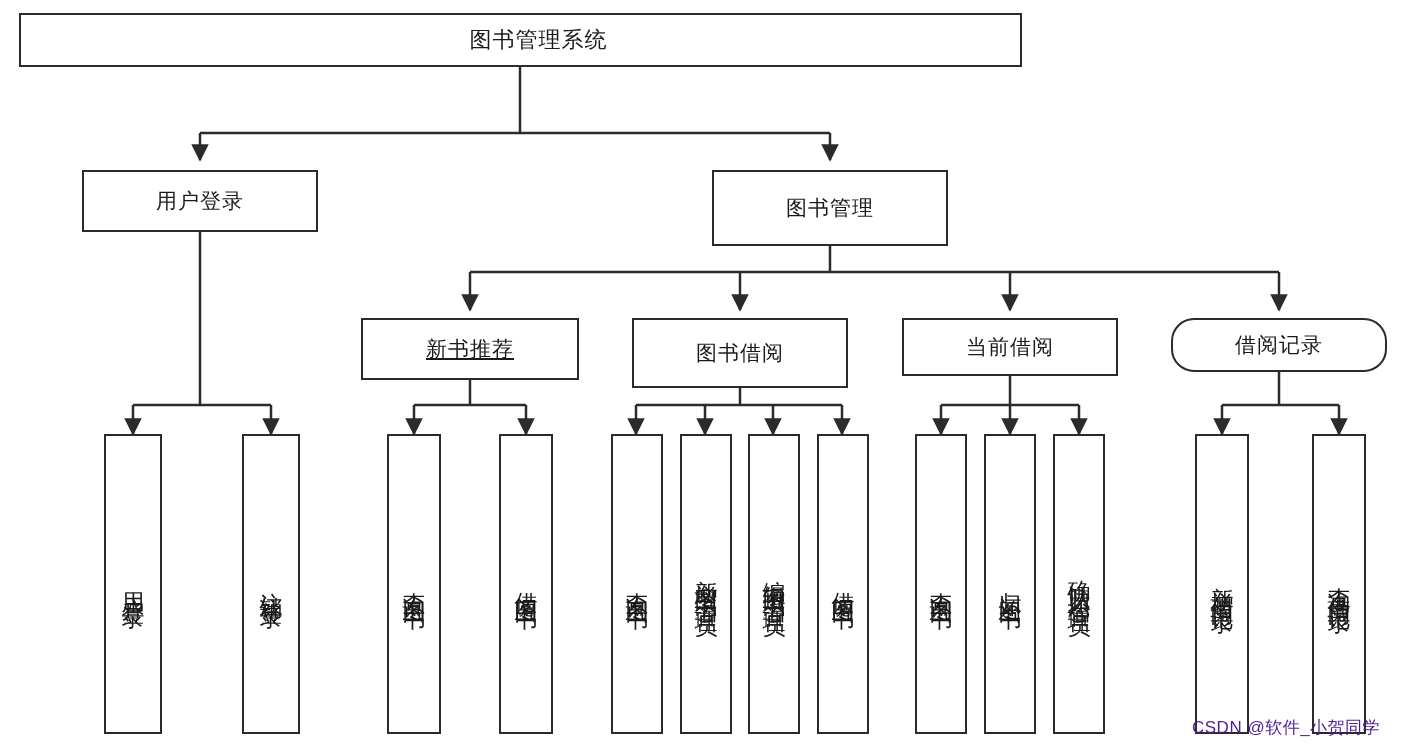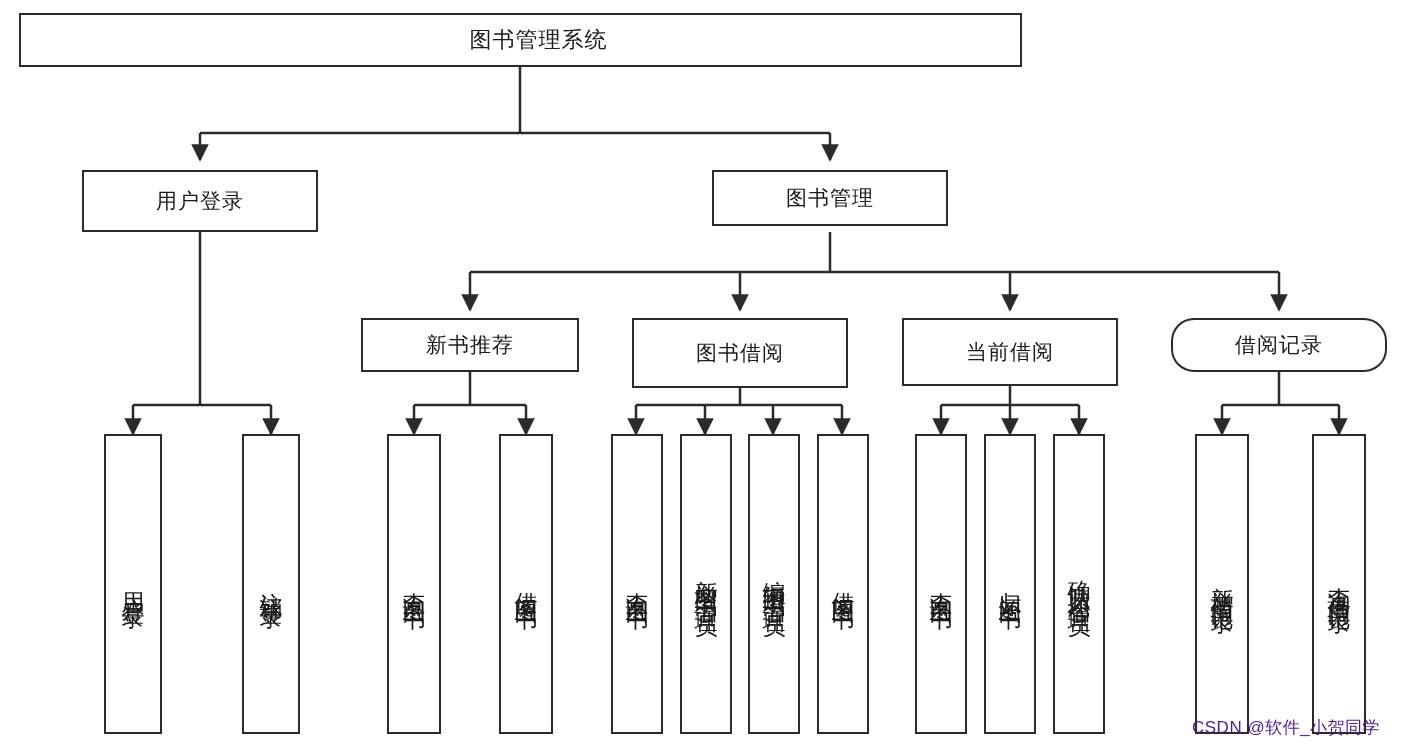--- a/index.html
+++ b/index.html
@@ -81,31 +81,31 @@
     </g>
   </svg>
 
   <div class="node h-node root" style="left:19px;top:13px;width:1003px;height:54px;">
     <span class="lbl">图书管理系统</span>
   </div>
 
   <div class="node h-node" style="left:82px;top:170px;width:236px;height:62px;">
     <span class="lbl">用户登录</span>
   </div>
-  <div class="node h-node" style="left:712px;top:170px;width:236px;height:56px;align-items:center;">
+  <div class="node h-node" style="left:712px;top:170px;width:236px;height:76px;align-items:center;">
     <span class="lbl">图书管理</span>
   </div>
 
-  <div class="node h-node" style="left:361px;top:318px;width:218px;height:54px;">
+  <div class="node h-node" style="left:361px;top:318px;width:218px;height:62px;text-decoration:underline;">
     <span class="lbl">新书推荐</span>
   </div>
   <div class="node h-node" style="left:632px;top:318px;width:216px;height:70px;">
     <span class="lbl">图书借阅</span>
   </div>
-  <div class="node h-node" style="left:902px;top:318px;width:216px;height:68px;">
+  <div class="node h-node" style="left:902px;top:318px;width:216px;height:58px;">
     <span class="lbl">当前借阅</span>
   </div>
   <div class="node h-node" style="left:1171px;top:318px;width:216px;height:54px;border-radius:23px;">
     <span class="lbl">借阅记录</span>
   </div>
 
   <div class="node v-node" style="left:104px;top:434px;width:58px;height:300px;">
     <span class="lbl">用户登录</span>
   </div>
   <div class="node v-node" style="left:242px;top:434px;width:58px;height:300px;">

